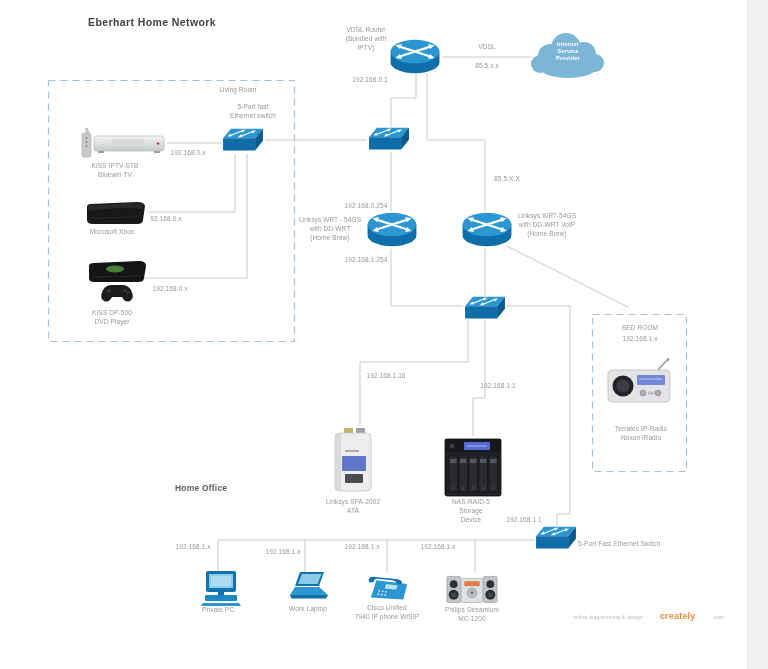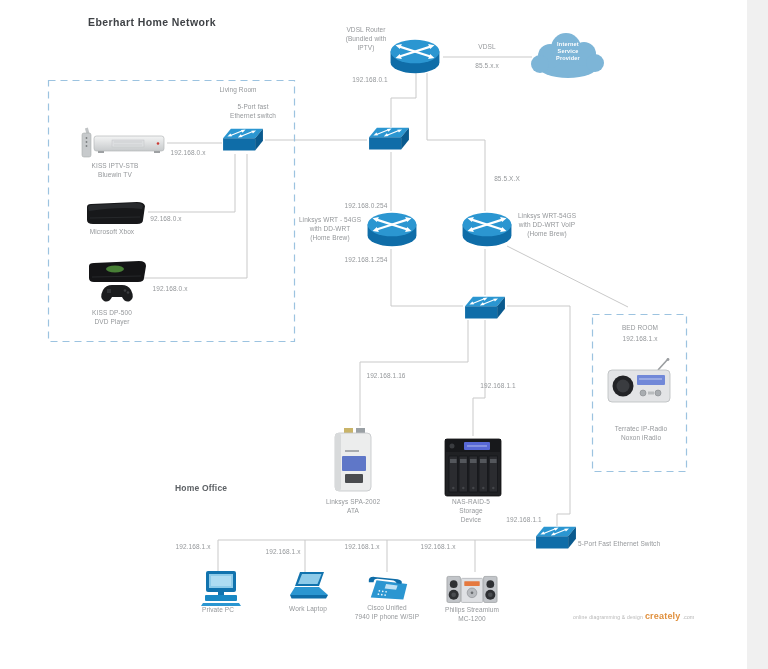--- a/index.html
+++ b/index.html
@@ -6,21 +6,21 @@
   .stage{position:relative;width:768px;height:669px;background:#ffffff;overflow:hidden;
          font-family:"Liberation Sans",sans-serif;}
   .abs{position:absolute;}
   .title{position:absolute;font-size:10.5px;font-weight:700;color:#3f4246;letter-spacing:.4px;}
   .zone-bold{position:absolute;font-size:8.5px;font-weight:700;color:#5d6165;letter-spacing:.2px;}
   .lbl{position:absolute;transform:translateX(-50%);text-align:center;white-space:pre-line;
        font-size:6.5px;line-height:1.35;color:#94979a;letter-spacing:.1px;}
   .lbl-left{transform:none;text-align:left;}
   .cloud-lbl{color:#ffffff;font-size:5.5px;line-height:1.3;font-weight:700;letter-spacing:.2px;}
   .icon{position:absolute;}
-  .wm{position:absolute;display:flex;align-items:baseline;gap:2px;}
+  .wm{position:absolute;display:flex;align-items:baseline;gap:17px;}
   .wm-pre{font-size:5px;color:#b7b7b7;letter-spacing:.2px;}
   .wm-brand{font-size:9px;font-weight:700;color:#e0903e;letter-spacing:.2px;}
   .wm-suf{font-size:5.5px;color:#b7b7b7;}
 </style>
 </head>
 <body>
 
 <div class="stage">
 
   <svg width="0" height="0" style="position:absolute">

